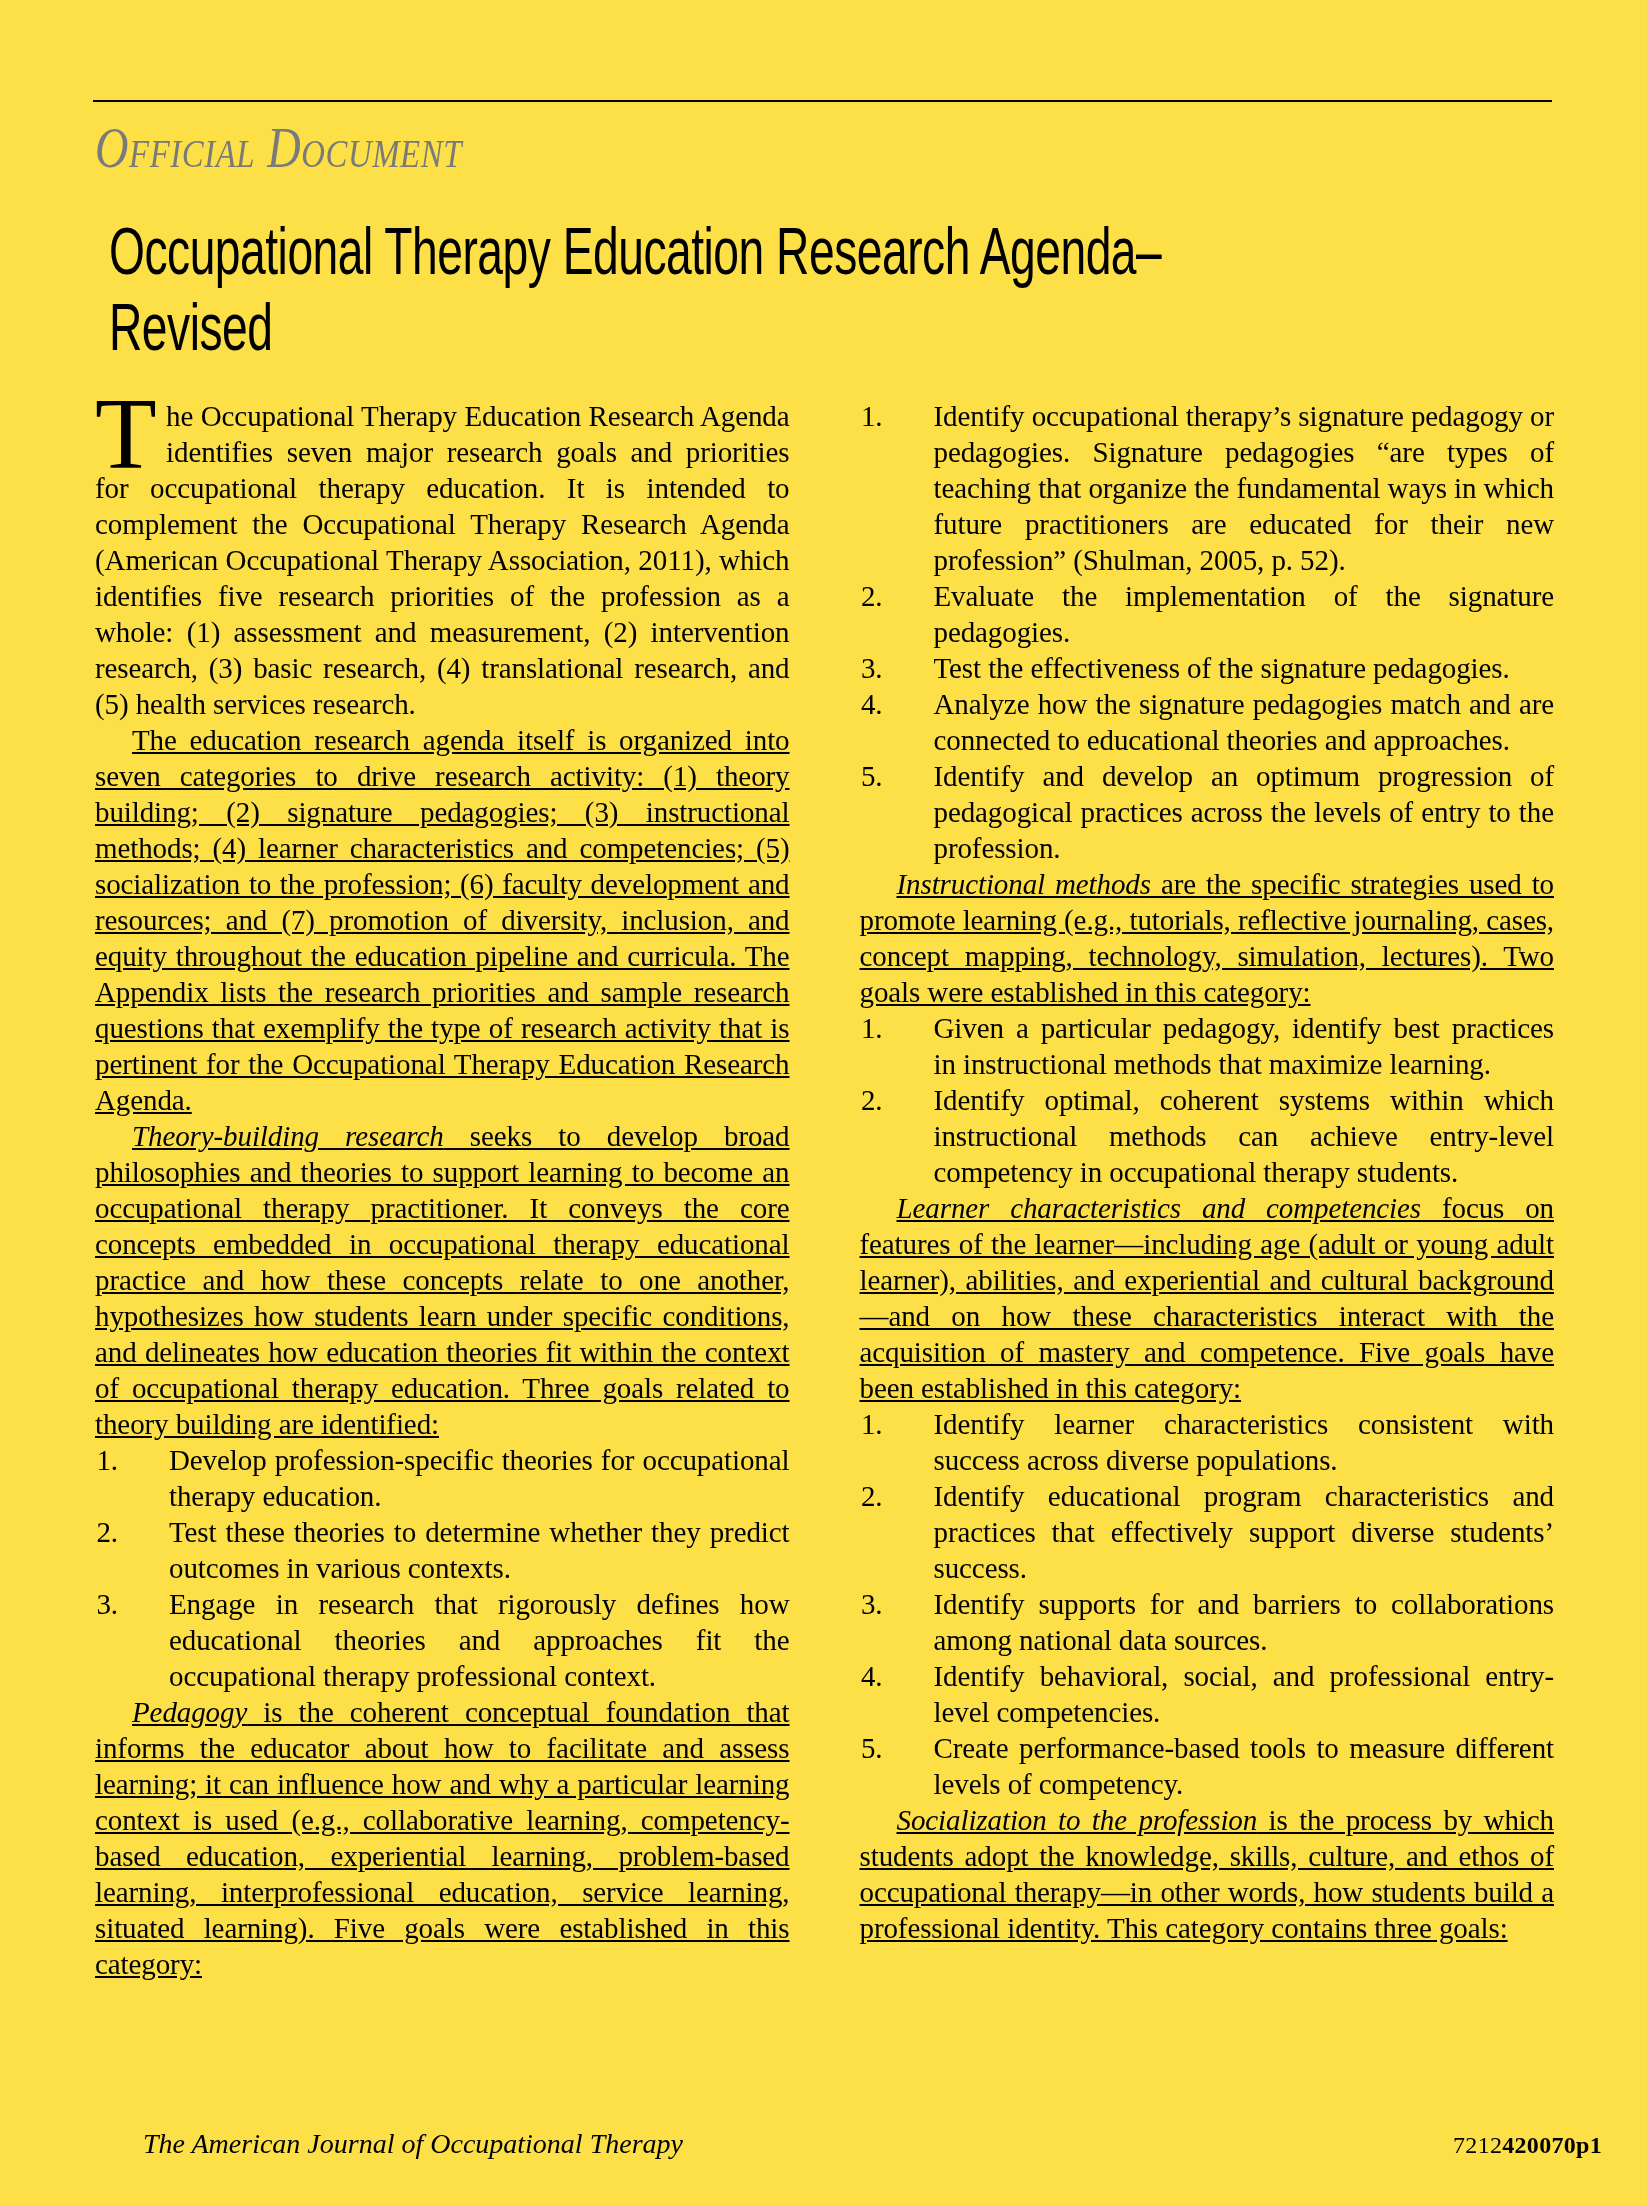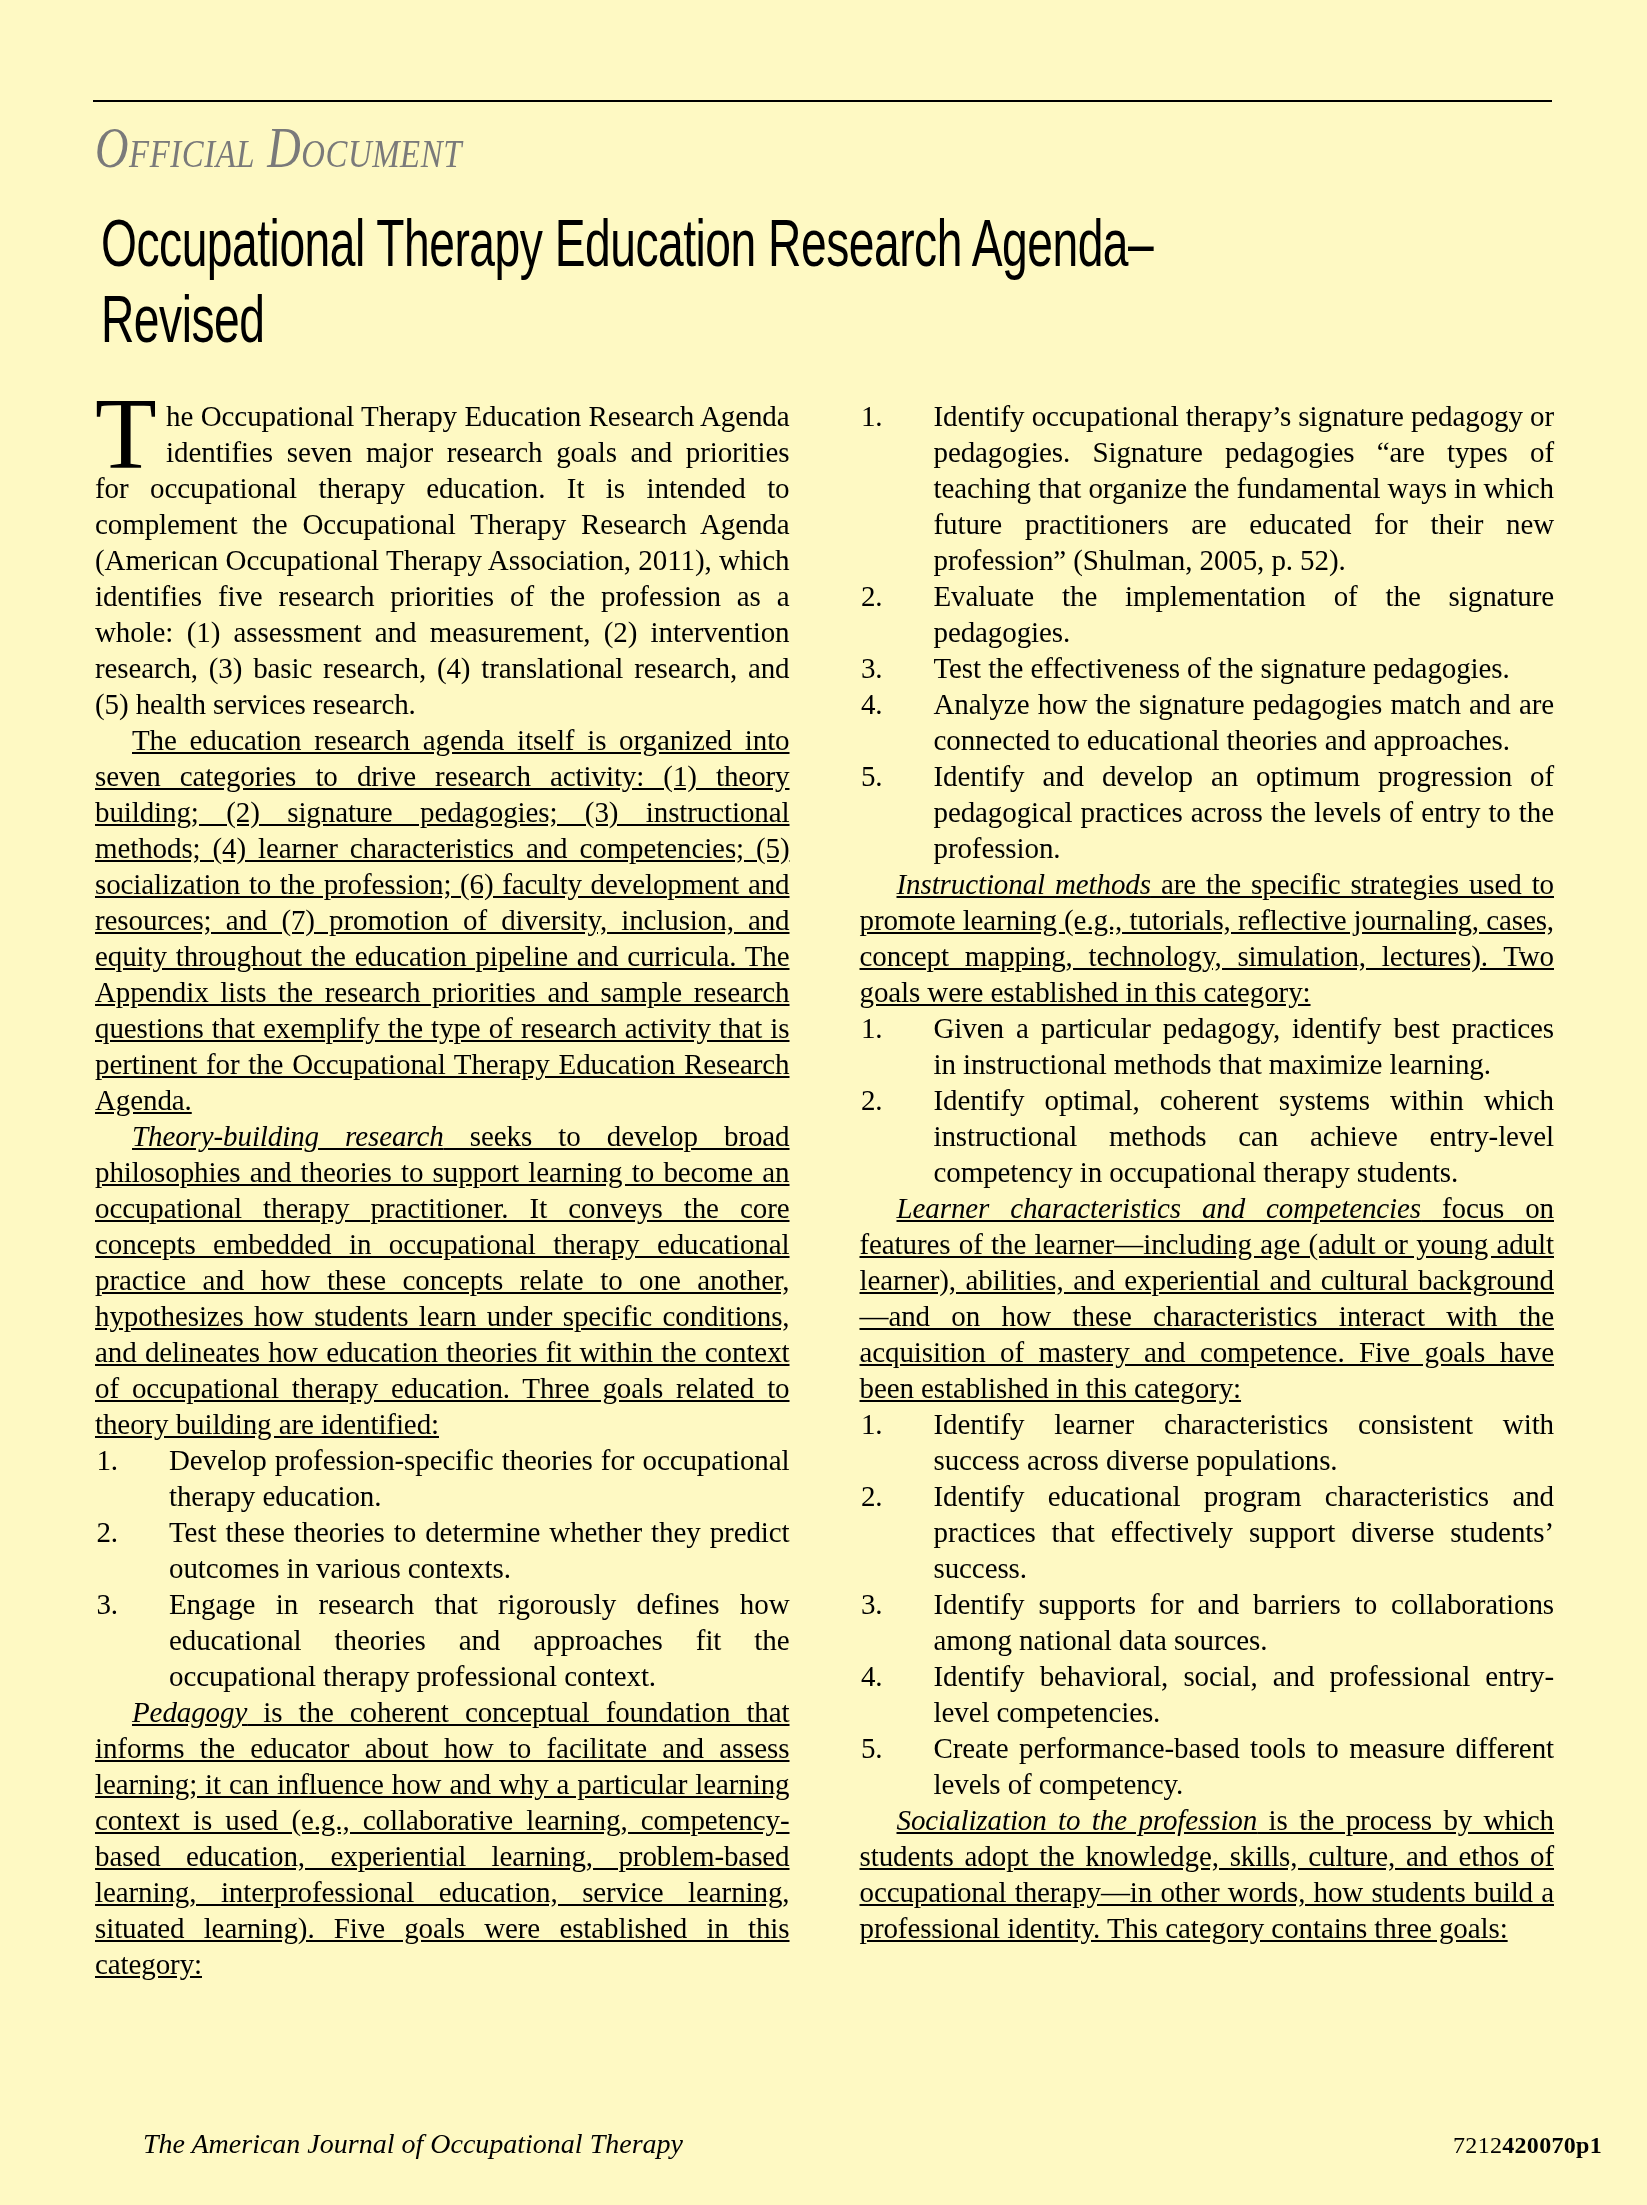--- a/index.html
+++ b/index.html
@@ -1,20 +1,20 @@
 <!DOCTYPE html>
 <html style="font-size:10.8px"><head>
 <meta charset="utf-8">
 <style>
   html,body{margin:0;padding:0;background:#ffffff;}
   .page{
     position:relative;
     width:1648px;
     height:2205px;
-    background:#fef9c3;
+    background:#fde047;
     font-family:"Liberation Serif", serif;
     color:#000000;
     overflow:hidden;
   }
   .rule{
     position:absolute;
     left:93px; top:100px;
     width:1459px; height:2px;
     background:#000000;
   }
@@ -27,21 +27,21 @@
     font-size:58px;
     line-height:68px;
     color:#7a7a7a;
     letter-spacing:0.7px;
     white-space:nowrap;
   }
   .kicker .cond{display:inline-block;transform:scaleX(0.80);transform-origin:0 50%;}
   .title{
     position:absolute;
     left:93px; top:197px;
-    margin:8px;
+    margin:16px;
     font-family:"Liberation Sans", sans-serif;
     font-weight:400;
     font-size:66px;
     line-height:76px;
     color:#000000;
     letter-spacing:-0.7px;
   }
   .title .t-line{display:block;transform:scaleX(0.70);transform-origin:0 50%;white-space:nowrap;}
   .columns{
     position:absolute;

